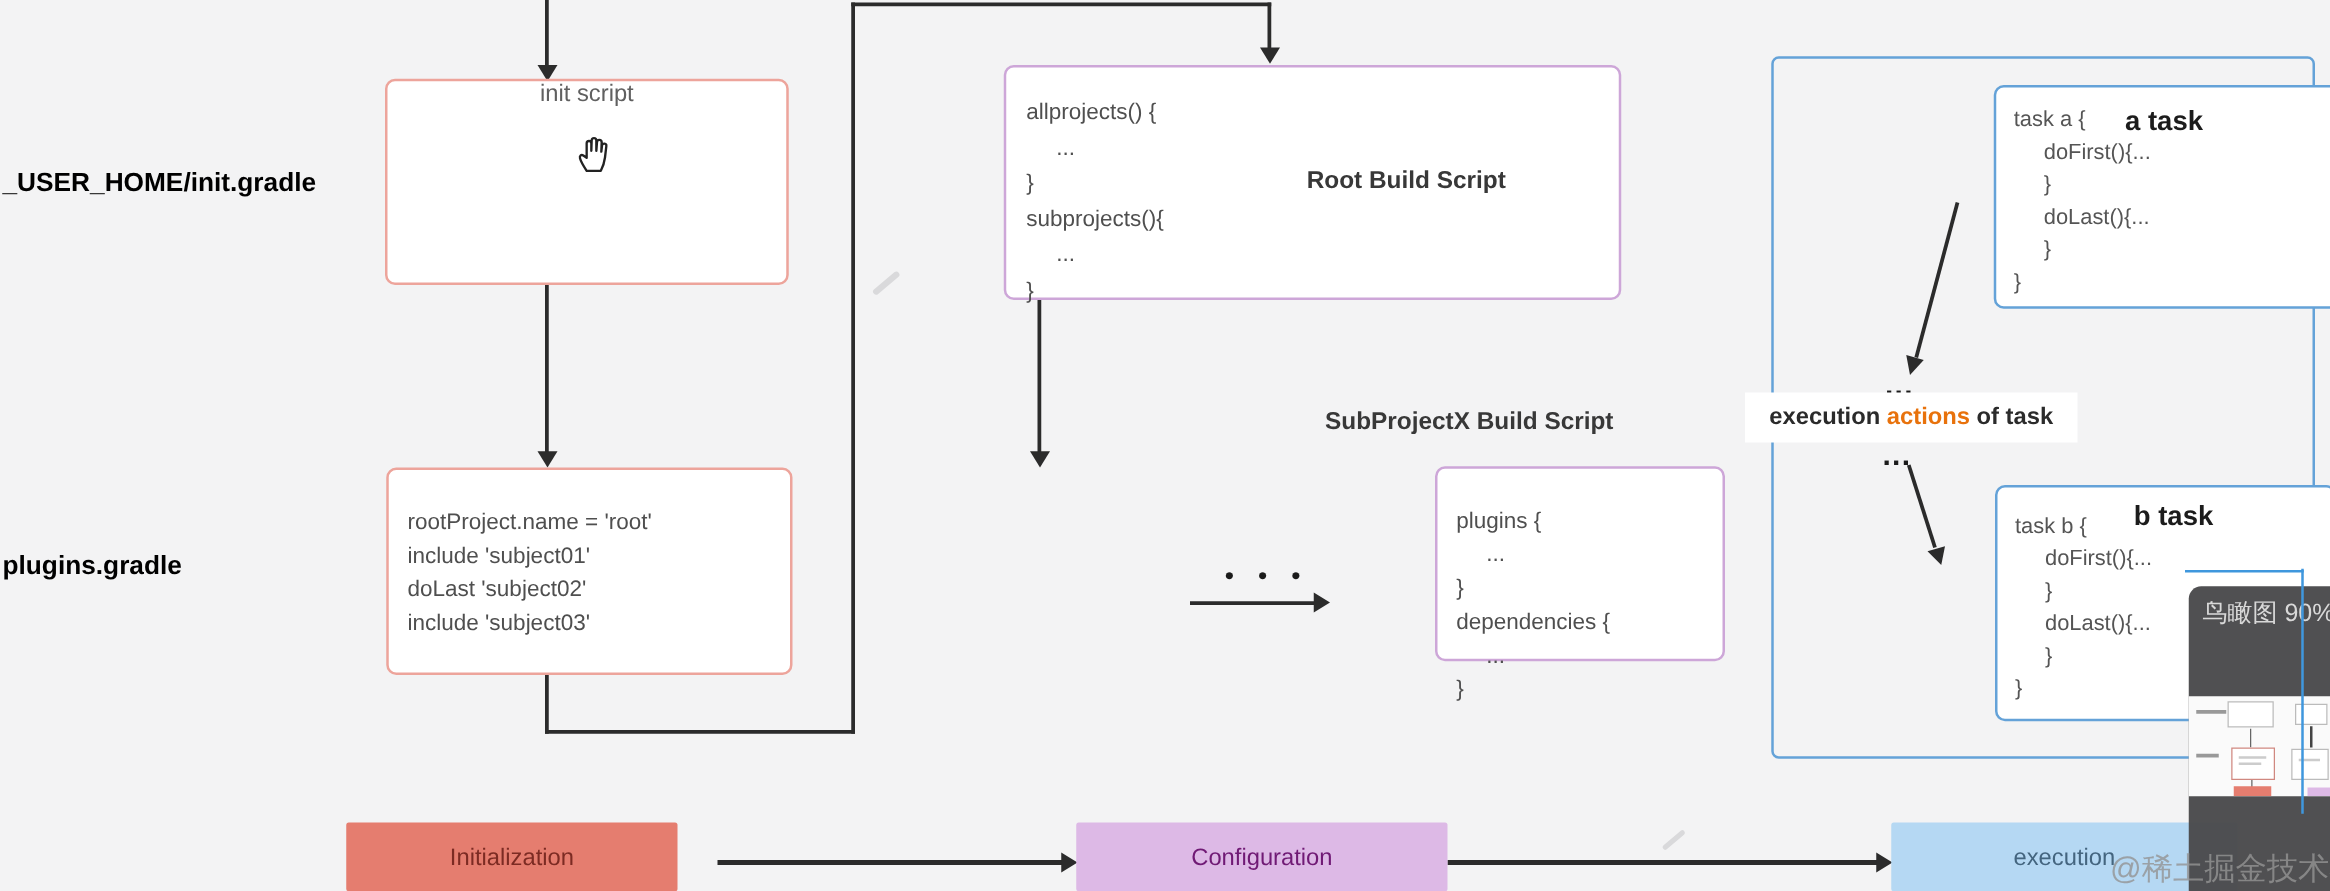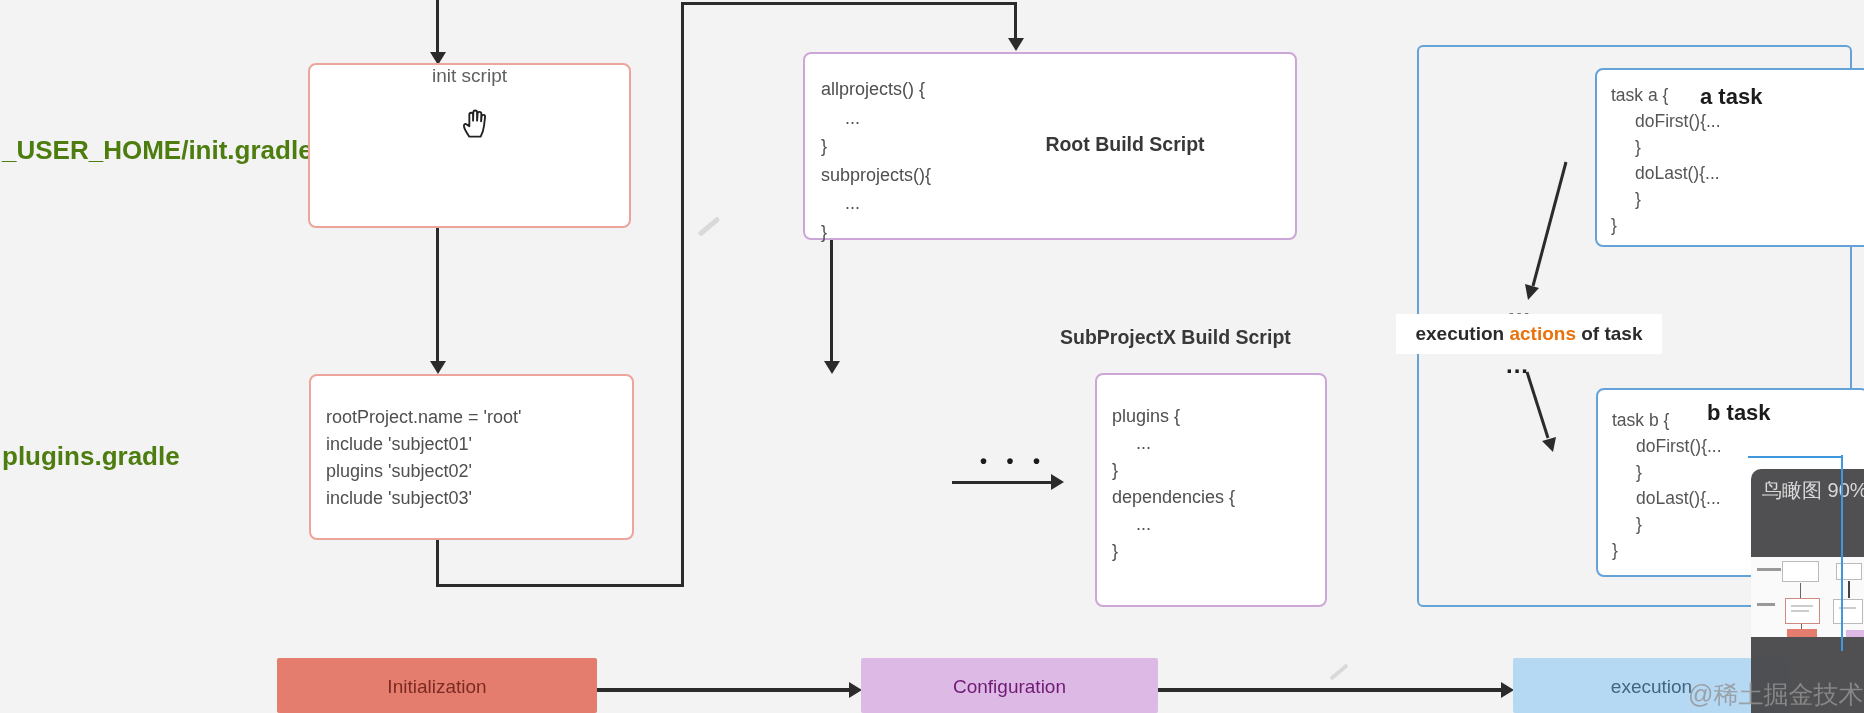--- a/index.html
+++ b/index.html
@@ -11,21 +11,21 @@
   .ah-r{position:absolute;width:0;height:0;border-top:8px solid transparent;border-bottom:8px solid transparent;border-left:13px solid #2b2b2b;}
   
   .bx{position:absolute;background:#fff;box-sizing:border-box;border-radius:8px;margin-left:32px;}
   .bx.red{border:2px solid #eda49b;}
   .bx.purple{border:2px solid #cda6d8;}
   .bx.blue{border:2px solid #64a2d8;}
   .outer-blue{position:absolute;border:2px solid #64a2d8;border-radius:6px;background:transparent;box-sizing:border-box;}
   .code{font-size:18px;line-height:27px;color:#4f4f4f;}
   .cl{white-space:pre;}
   .cl.in{padding-left:24px;}
-  .sideline{position:absolute;font-weight:bold;font-size:26px;color:#4d7c0f;}
+  .sideline{position:absolute;font-weight:bold;font-size:21px;color:#000000;}
   .boldtitle{position:absolute;font-weight:bold;font-size:19.5px;color:#383838;}
   .center-flex{display:flex;align-items:flex-start;justify-content:center;}
   
   .phase{position:absolute;top:658px;height:55px;box-sizing:border-box;display:flex;justify-content:center;align-items:flex-start;padding-top:18px;font-size:19px;border-radius:2px;}
   
   .panel{position:absolute;left:1751px;top:469px;width:113px;height:256px;background:rgba(74,74,76,.97);border-radius:10px 0 0 0;z-index:30;}
   .panel-title{position:absolute;left:11px;top:8px;font-size:20px;color:#d8d8d8;white-space:nowrap;}
   .minimap{position:absolute;left:0;top:88px;width:113px;height:80px;background:#fafafa;overflow:hidden;}
   .mm{position:absolute;box-sizing:border-box;}
   
@@ -88,39 +88,39 @@
 
   <div class="cursor" style="left:460px;top:104px">
     <svg width="32" height="36" viewBox="0 0 24 26">
       <path d="M7 24 C5 21 3.5 18.5 3 16.5 C2.6 14.8 3.8 14 5 14.8 L7 16.2 L7 7.5 A1.4 1.4 0 0 1 9.8 7.5 L9.8 12 L10 5.8 A1.4 1.4 0 0 1 12.8 5.8 L12.8 12 L13.2 6.8 A1.4 1.4 0 0 1 16 6.8 L15.8 12.5 L16.2 8.8 A1.3 1.3 0 0 1 18.8 9.2 L18 16 C17.6 19 16.8 21.5 15.5 24 Z" fill="#fff" stroke="#222" stroke-width="1.4" stroke-linejoin="round"></path>
     </svg>
   </div>
 
   <div class="bx red code" style="left:277px;top:374px;width:325px;height:166px;padding:28px 0 0 15px">
     <div class="cl">rootProject.name = 'root'</div>
     <div class="cl">include 'subject01'</div>
-    <div class="cl">plugins 'subject02'</div>
+    <div class="cl">doLast 'subject02'</div>
     <div class="cl">include 'subject03'</div>
   </div>
 
   <div class="bx purple code" style="left:771px;top:52px;width:494px;height:188px;padding:21px 0 0 16px;line-height:28.5px">
     <div class="cl">allprojects() {</div>
     <div class="cl in">...</div>
     <div class="cl">}</div>
     <div class="cl">subprojects(){</div>
     <div class="cl in">...</div>
     <div class="cl">}</div>
   </div>
   <div class="boldtitle" style="left:1030px;top:133px;width:190px;text-align:center">Root Build Script</div>
 
 
   <div class="dots-h" style="left:980px;top:450px">• • •</div>
 
   <div class="boldtitle" style="left:1060px;top:326px;white-space:nowrap">SubProjectX Build Script</div>
-  <div class="bx purple code" style="left:1063px;top:373px;width:232px;height:234px;padding:28px 0 0 15px">
+  <div class="bx purple code" style="left:1116px;top:373px;width:232px;height:156px;padding:28px 0 0 15px">
     <div class="cl">plugins {</div>
     <div class="cl in">...</div>
     <div class="cl">}</div>
     <div class="cl">dependencies {</div>
     <div class="cl in">...</div>
     <div class="cl">}</div>
   </div>
 
   <div class="outer-blue" style="left:1417px;top:45px;width:435px;height:562px"></div>
 
@@ -141,21 +141,21 @@
   <div class="bx blue code" style="left:1564px;top:388px;width:273px;height:189px;padding:17px 0 0 14px;font-size:17.5px;line-height:26px;color:#555;z-index:4">
     <div class="cl">task b {</div>
     <div class="cl in">doFirst(){...</div>
     <div class="cl in">}</div>
     <div class="cl in">doLast(){...</div>
     <div class="cl in">}</div>
     <div class="cl">}</div>
   </div>
   <div class="tasklabel" style="left:1707px;top:400px;z-index:6">b task</div>
 
-  <div class="phase" style="left:277px;width:320px;background:#e57d6f;color:#7c2b23">
+  <div class="phase" style="left:277px;width:265px;background:#e57d6f;color:#7c2b23">
     <span>Initialization</span>
   </div>
   <div class="phase" style="left:861px;width:297px;background:#ddb9e6;color:#701a75">
     <span>Configuration</span>
   </div>
   <div class="phase" style="left:1513px;width:277px;background:#b5d8f3;color:#44657f">
     <span>execution</span>
   </div>
 
   <div class="panel">

